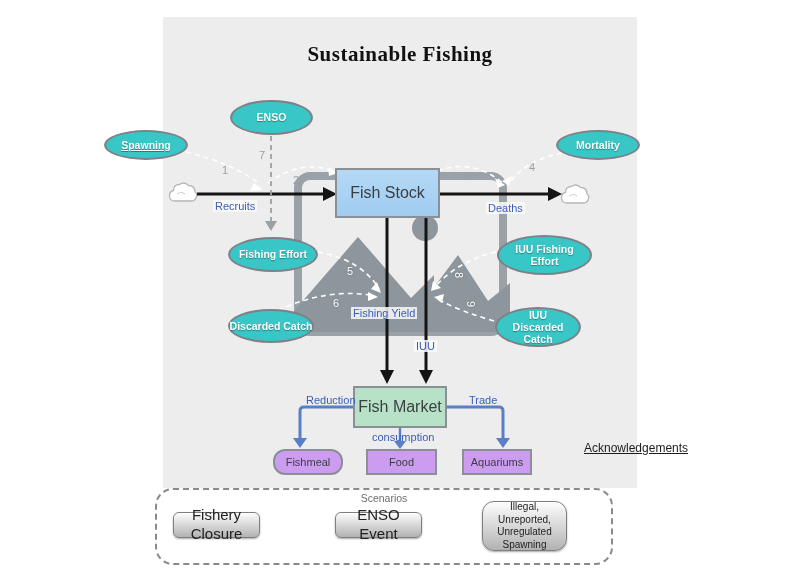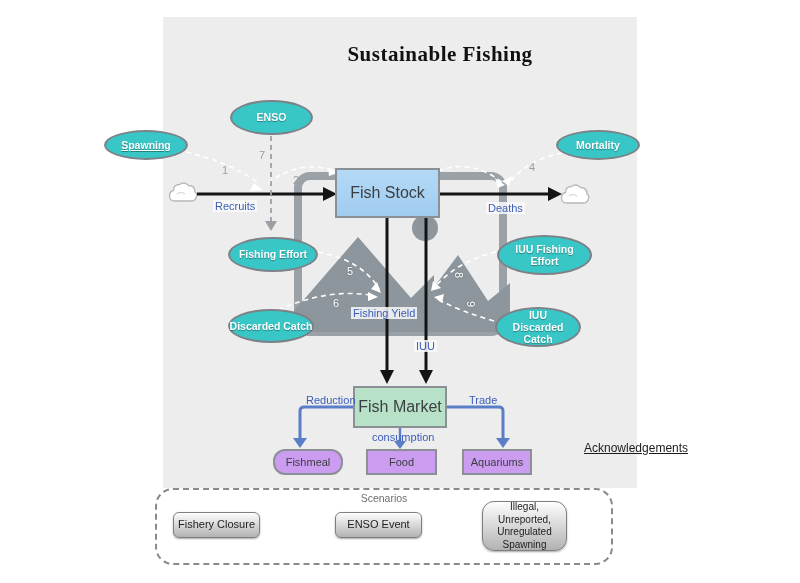--- a/index.html
+++ b/index.html
@@ -3,21 +3,21 @@
 <meta charset="utf-8">
 <style>
   html,body{margin:0;padding:0;background:#fff;}
   #app{position:relative;width:800px;height:583px;font-family:"Liberation Sans",sans-serif;overflow:hidden;background:#fff;}
   .abs{position:absolute;}
 
   
   .panel{left:163px;top:17px;width:474px;height:471px;background:#EDEDED;}
 
   .title{left:163px;top:42px;width:474px;text-align:center;font-family:"Liberation Serif",serif;
-         font-weight:700;font-size:21px;color:#111;letter-spacing:.5px;padding-left:40px;}
+         font-weight:700;font-size:21px;color:#111;letter-spacing:.5px;}
 
   
   .pipe{left:294px;top:172px;width:213px;height:164px;border:8px solid #9AA1A7;border-radius:16px;box-sizing:border-box;}
 
   
   .mountain{background:#8D969C;}
   .mtn-left{left:294px;top:237px;width:140px;height:95px;
     clip-path:polygon(0px 74px,64px 0px,117px 61px,140px 38px,140px 95px,0px 95px);}
   .mtn-right{left:426px;top:255px;width:84px;height:77px;
     clip-path:polygon(0px 43px,32px 0px,62px 46px,84px 28px,84px 77px,0px 77px);}
@@ -76,21 +76,21 @@
 
   .ack{left:584px;top:441px;font-size:12px;color:#1c1c1c;text-decoration:underline;cursor:pointer;}
 
   
   .scen-box{left:155px;top:488px;width:458px;height:77px;border:2px dashed #8A8A8A;border-radius:18px;box-sizing:border-box;background:transparent;}
   .scen-label{left:155px;top:492px;width:458px;text-align:center;font-size:10.5px;color:#6E6E6E;}
   .btn{box-sizing:border-box;border:1px solid #7F7F7F;border-radius:6px;
        background:linear-gradient(#FDFDFD,#DCDCDC 45%,#B2B2B2);
        box-shadow:0 1px 2px rgba(0,0,0,.35), inset 0 1px 0 #fff;
        display:flex;align-items:center;justify-content:center;text-align:center;
-       font-size:11px;color:#222;cursor:pointer;line-height:1.25;}
+       font-size:15px;color:#222;cursor:pointer;line-height:1.25;}
   .btn-closure{left:173px;top:512px;width:87px;height:26px;}
   .btn-enso{left:335px;top:512px;width:87px;height:26px;}
   .btn-iuu{left:482px;top:501px;width:85px;height:50px;border-radius:12px;font-size:10px;padding:2px;}
 </style>
 </head>
 <body>
 
 <div id="app">
 
   <div class="abs panel"></div>

